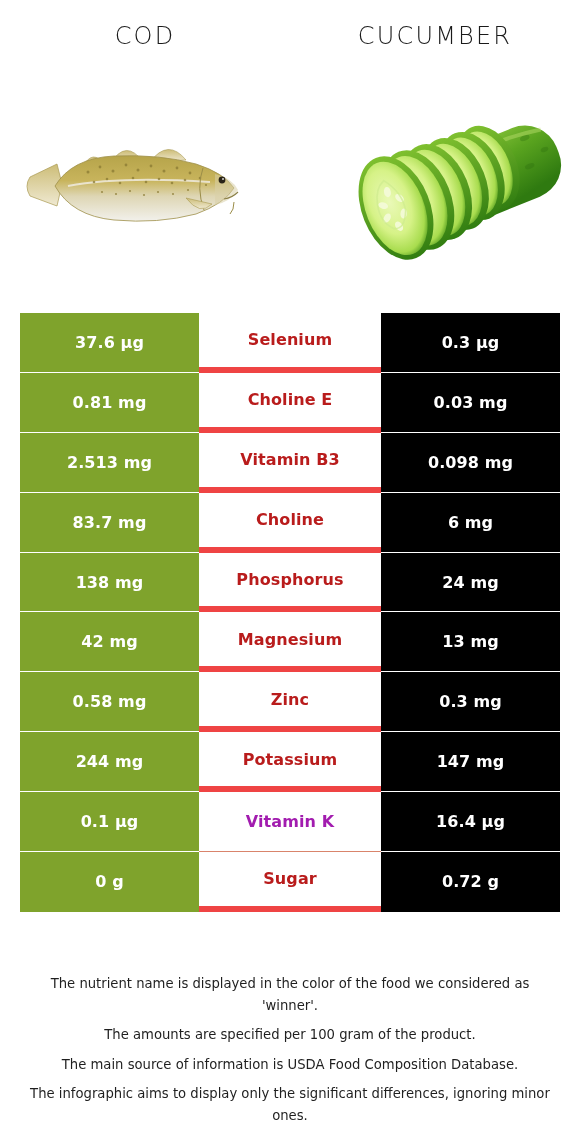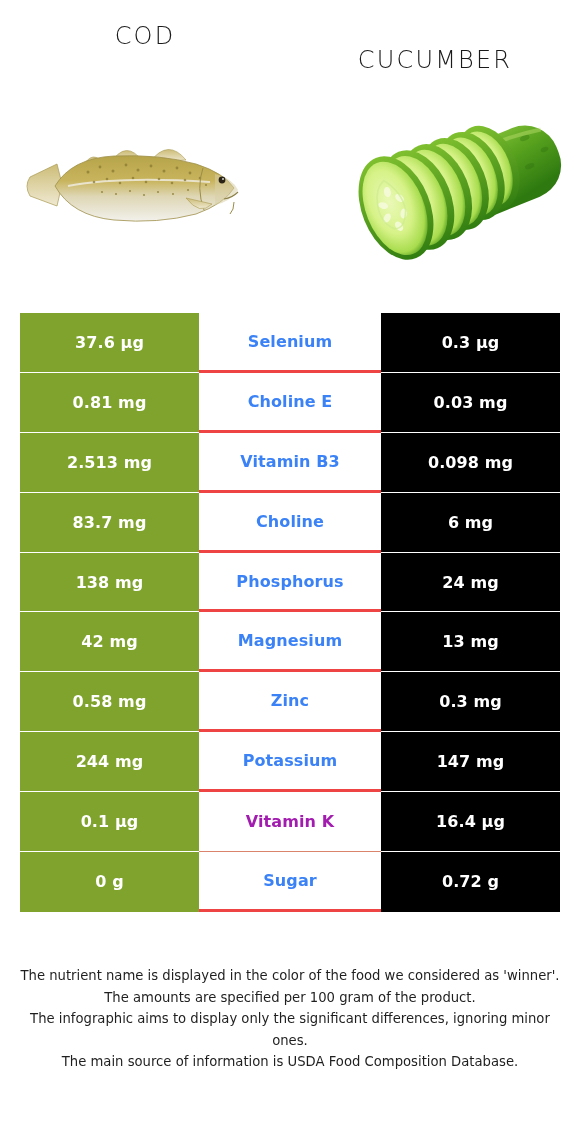--- a/index.html
+++ b/index.html
@@ -33,21 +33,21 @@
     font-size: 24px;
     font-weight: 300;
     letter-spacing: 2.2px;
     color: #1a1a1a;
     font-family: "DejaVu Sans", sans-serif;
     text-align: center;
     white-space: nowrap;
     transform: scaleY(1.02);
   }
   .title-left  { left: 0;   width: 290px; }
-  .title-right { left: 290px; width: 290px; margin-top: 24px; }
+  .title-right { left: 290px; width: 290px; }
 
   
   .hero {
     position: absolute;
     top: 72px;
     left: 0;
     width: 580px;
     height: 225px;
   }
 
@@ -111,22 +111,22 @@
   .cell-left {
     width: 179px;
     background: #7FA32C;
     color: #ffffff;
     border-bottom: 1.6px solid #ffffff;
   }
 
   .cell-mid {
     width: 182px;
     background: #ffffff;
-    color: #3b82f6;
-    border-bottom: 3px solid #ef4444;
+    color: #b91c1c;
+    border-bottom: 6px solid #ef4444;
     position: relative;
     z-index: 2;
   }
 
   .cell-mid.loser-k { color: #a21caf; border-bottom: 1px solid #D9846B; }
 
   .cell-right {
     width: 179px;
     background: #000000;
     color: #ffffff;
@@ -141,21 +141,21 @@
     position: absolute;
     left: 18px;
     top: 965px;
     width: 544px;
     text-align: center;
     font-size: 13.2px;
     line-height: 21.6px;
     color: #1f1f1f;
     font-family: "DejaVu Sans", sans-serif;
   }
-  .footer p { margin: 0; }
+  .footer p { margin: 8px; }
 </style>
 </head>
 <body>
 
 <div id="page">
 
   <div class="titles">
     <div class="title title-left">COD</div>
     <div class="title title-right">CUCUMBER</div>
   </div>
@@ -374,17 +374,17 @@
       <div class="cell cell-left">0 g</div>
       <div class="cell cell-mid">Sugar</div>
       <div class="cell cell-right">0.72 g</div>
     </div>
 
   </div>
 
   <div class="footer">
     <p>The nutrient name is displayed in the color of the food we considered as 'winner'.</p>
     <p>The amounts are specified per 100 gram of the product.</p>
+    <p>The main source of information is USDA Food Composition Database.</p>
     <p>The infographic aims to display only the significant differences, ignoring minor ones.</p>
-    <p>The main source of information is USDA Food Composition Database.</p>
   </div>
 
 </div>
 
 </body></html>

